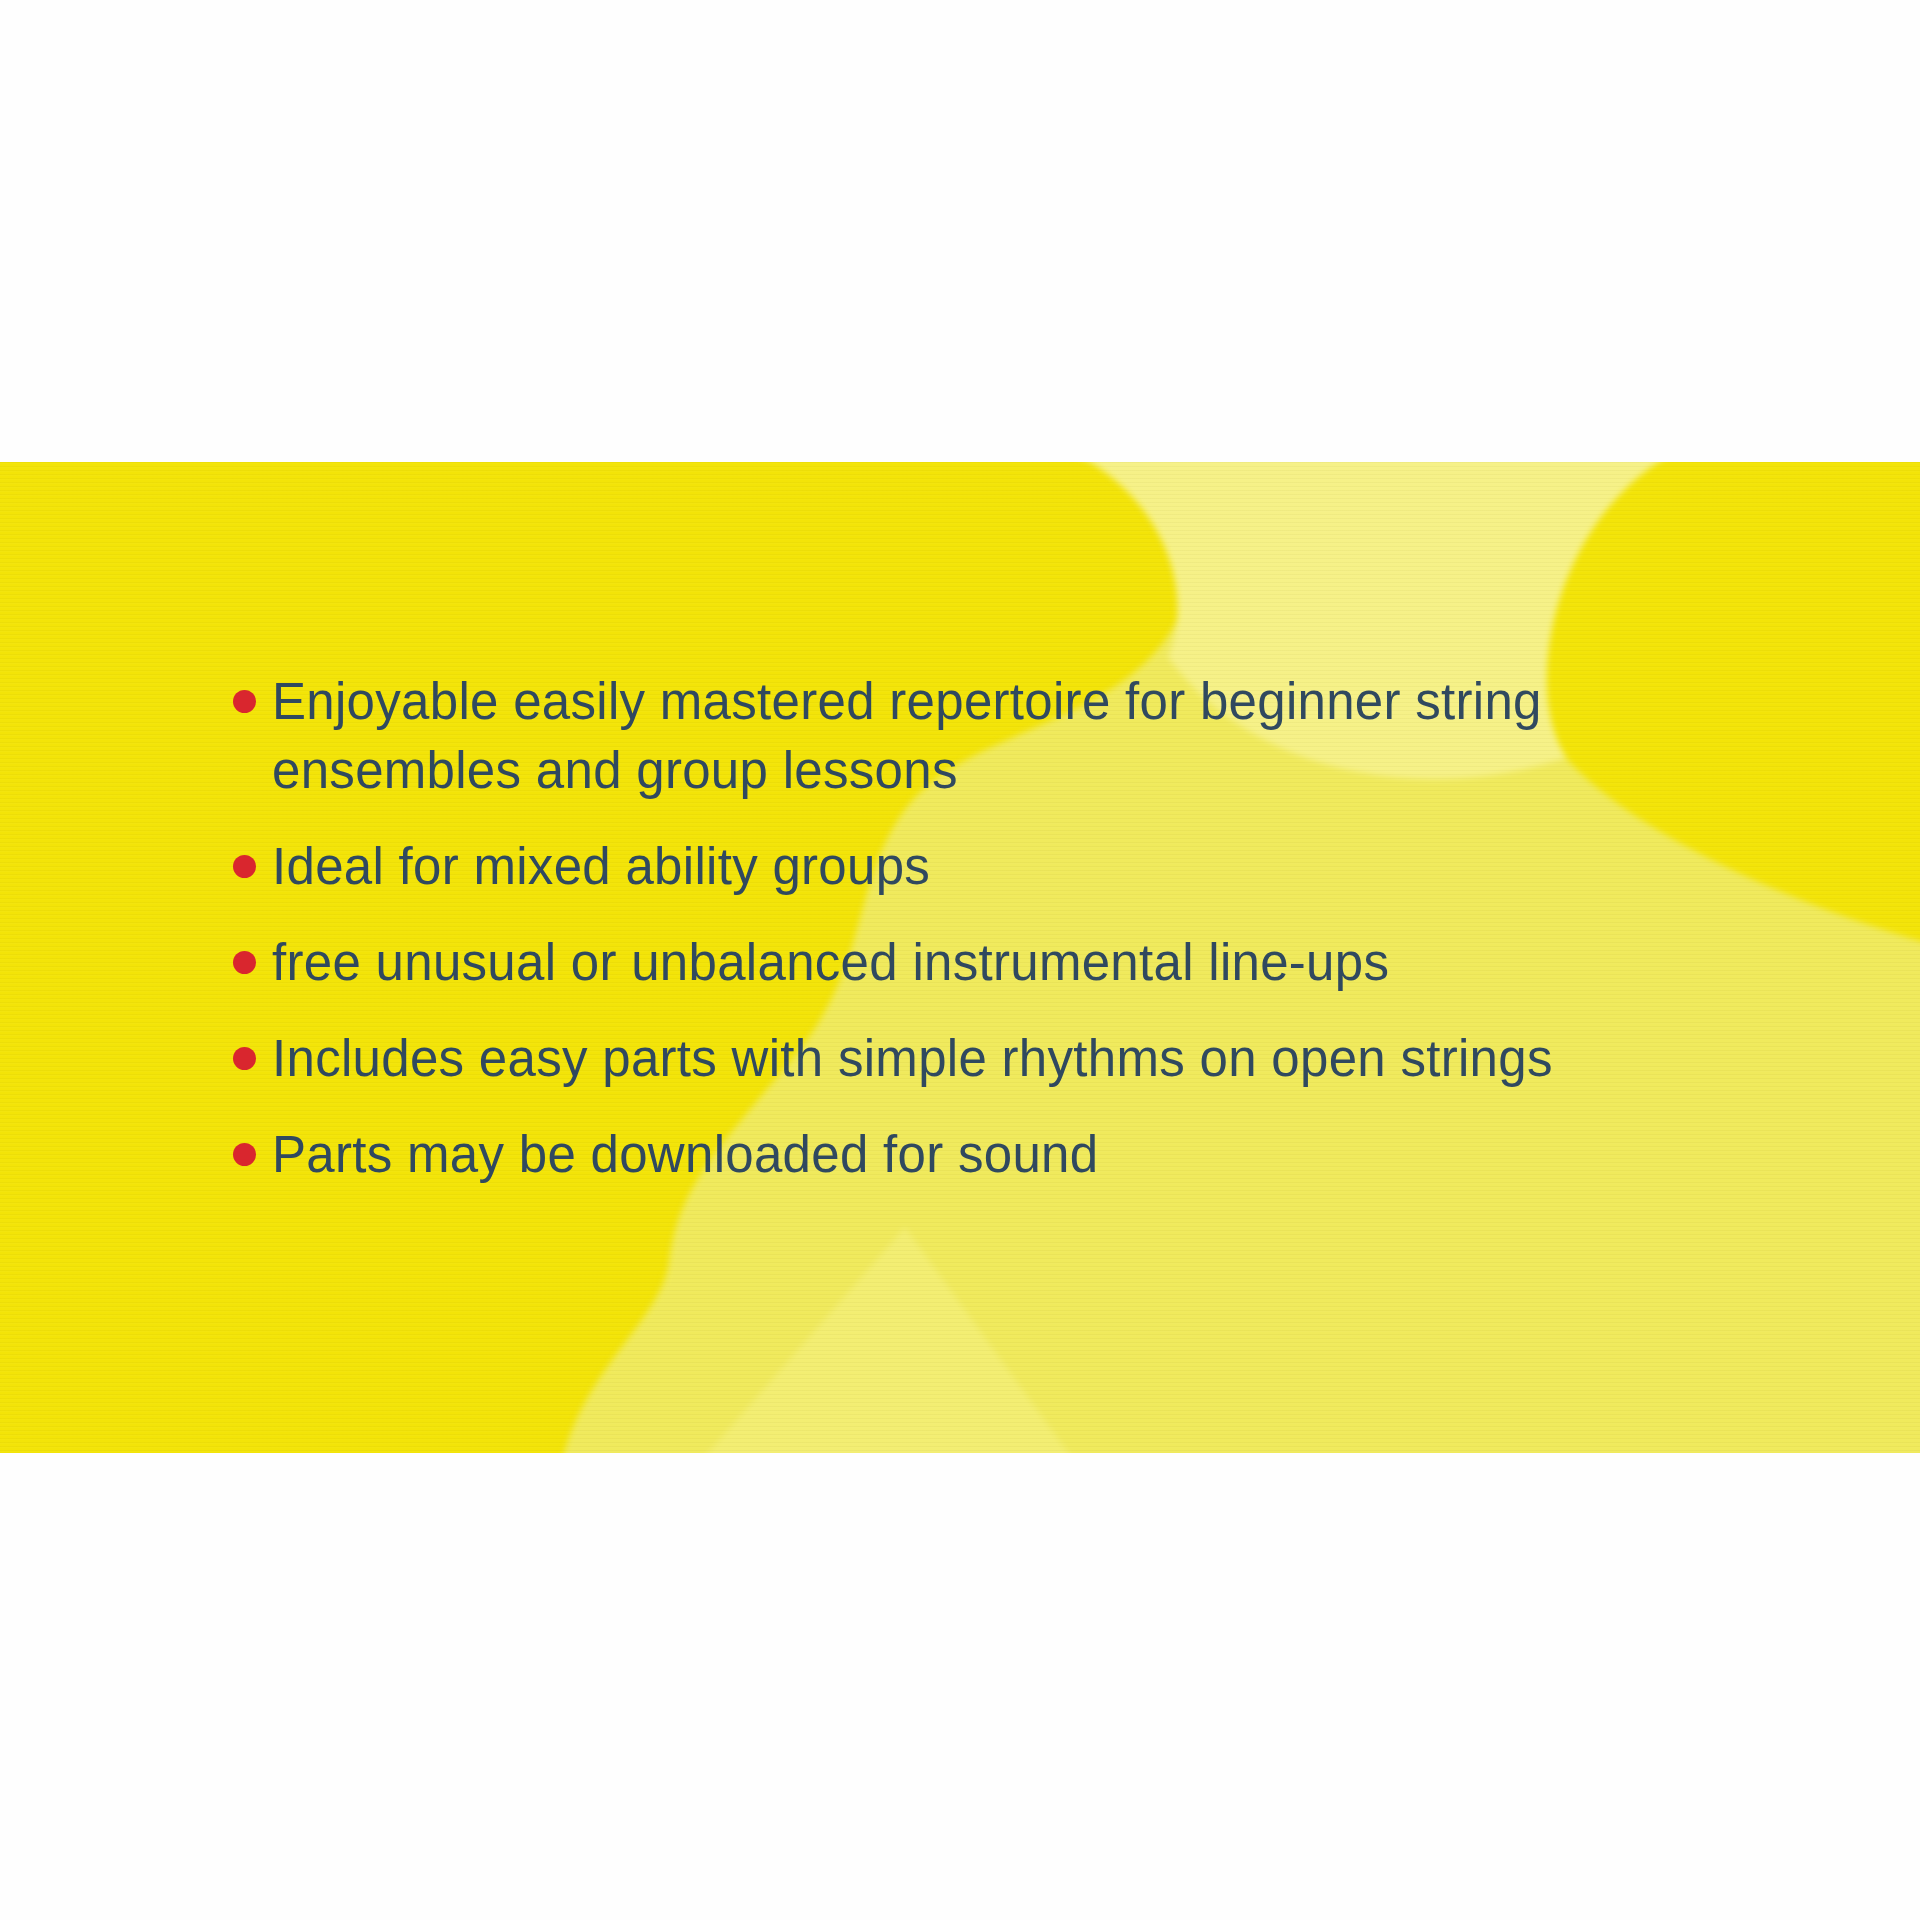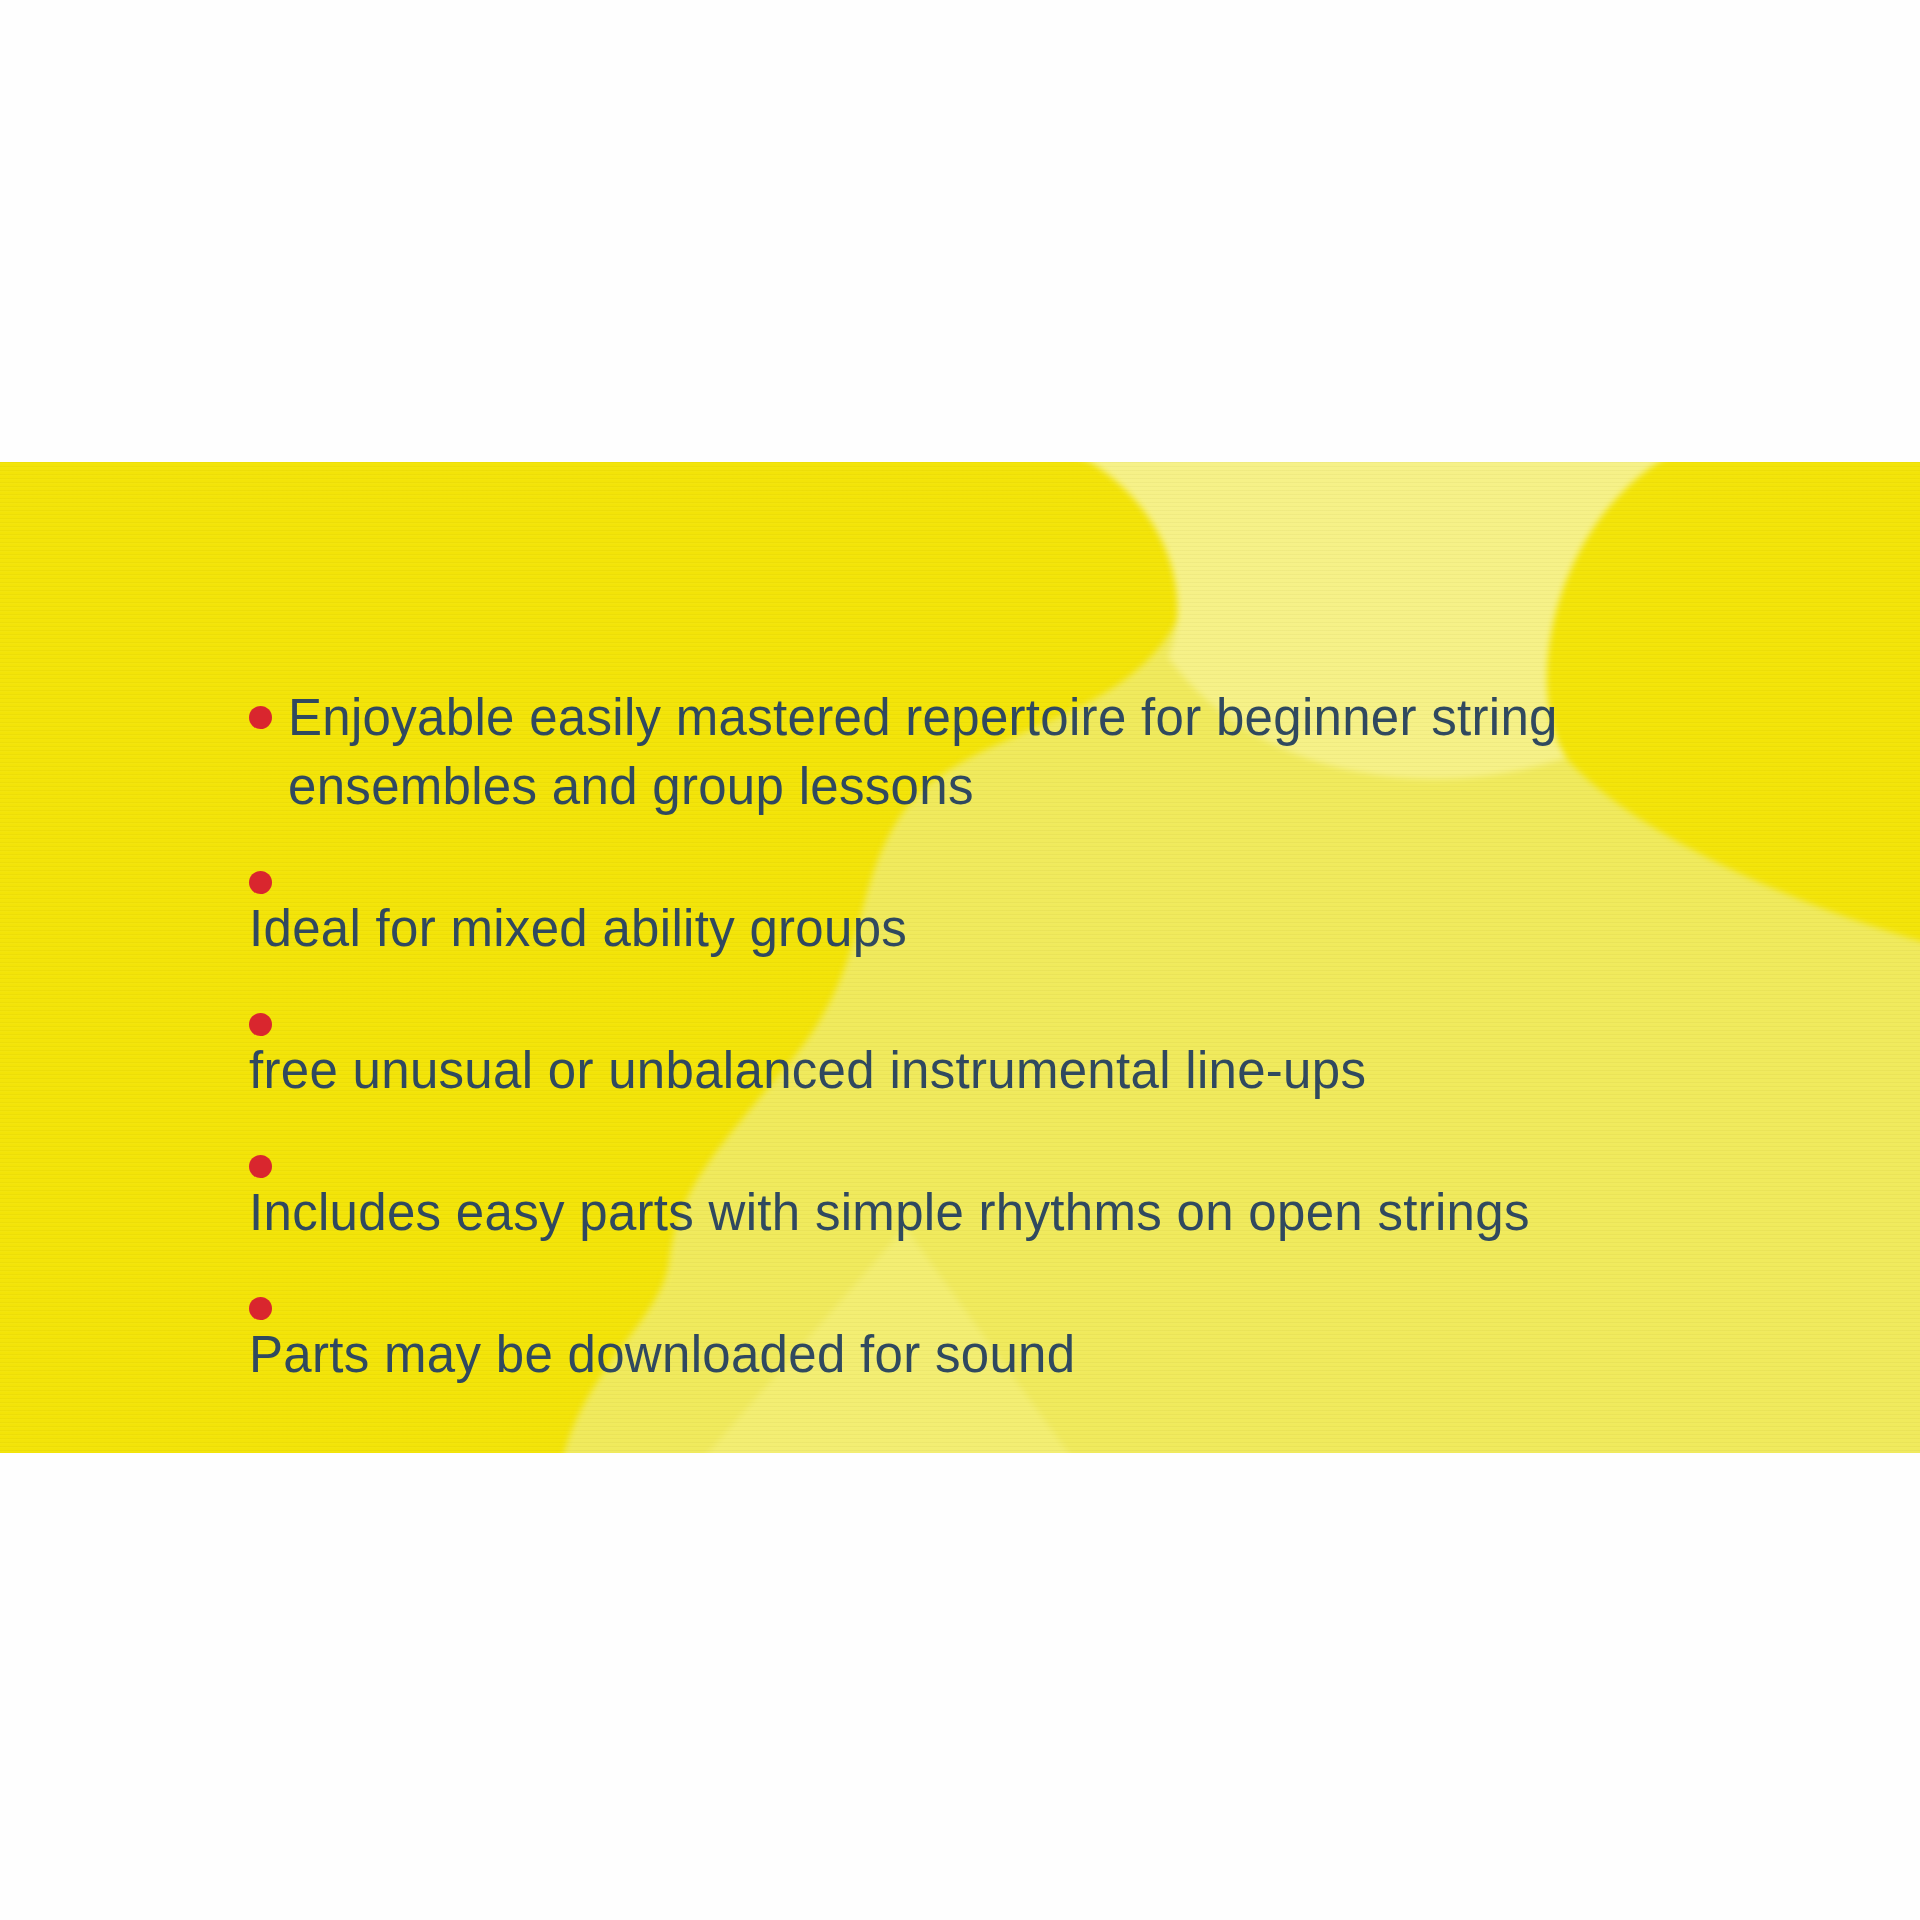--- a/index.html
+++ b/index.html
@@ -47,32 +47,31 @@
       rgba(100, 88, 0, 0.045) 0 1px,
       rgba(255, 255, 255, 0.025) 1px 2px,
       rgba(0, 0, 0, 0) 2px 4px
     );
     pointer-events: none;
   }
   .bullet-list {
     position: absolute;
     left: 0;
     top: 205px;
-    margin: 16px;
+    margin: 0;
     padding: 0 0 0 233px;
     list-style: none;
     z-index: 2;
   }
   .bullet-item {
     display: flex;
     align-items: flex-start;
   }
   .bullet-item + .bullet-item {
     margin-top: 27px;
-    flex-direction: column;
   }
   .dot {
     flex: none;
     width: 23px;
     height: 23px;
     border-radius: 50%;
     background: var(--bullet-dot, #D9262E);
     margin-top: 23px;
     margin-right: 16px;
   }

